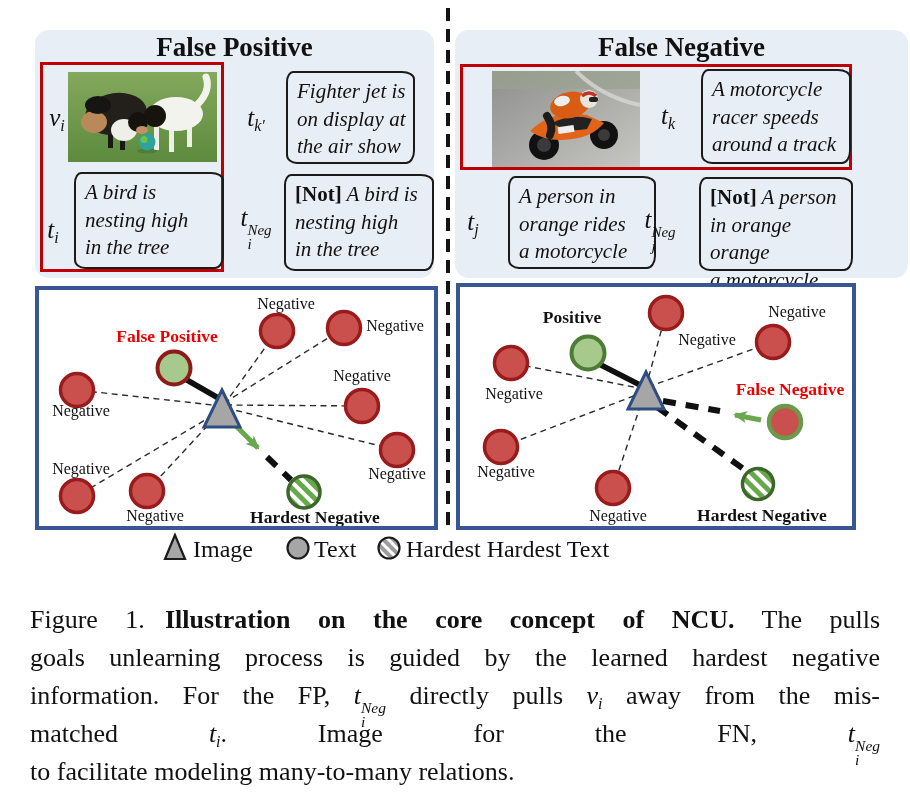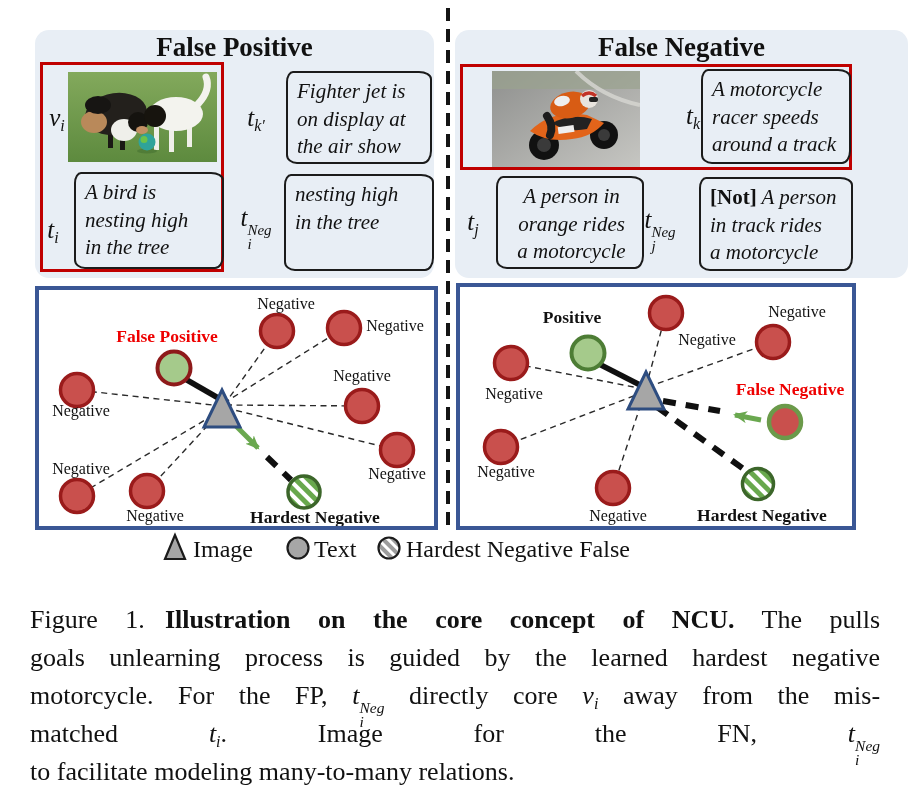--- a/index.html
+++ b/index.html
@@ -105,32 +105,33 @@
     <span class="mlab" style="left:0px; top:186px; width:36px;"><span>t</span><sub>i</sub></span>
 
     <div class="sketch" style="left:39px; top:142px; width:150px; height:97px;">
       <div>A bird is</div>
       <div>nesting high</div>
       <div>in the tree</div>
     </div>
 
     <span class="mlab" style="left:200px; top:74px; width:42px;"><span>t</span><sub>k′</sub></span>
 
-    <div class="sketch" style="left:251px; top:41px; width:146px; height:93px;">
+    <div class="sketch" style="left:251px; top:41px; width:129px; height:93px;">
       <div>Fighter jet is</div>
       <div>on display at</div>
       <div>the air show</div>
     </div>
 
     <span class="mlab" style="left:192px; top:174px; width:58px;"><span>t</span><span class="stack">
           <span>Neg</span>
           <span>i</span>
         </span></span>
 
     <div class="sketch" style="left:249px; top:144px; width:150px; height:97px;">
+      <div><span class="notb">[Not]</span><span> A bird is</span></div>
       <div>nesting high</div>
       <div>in the tree</div>
     </div>
   </section>
 
   <section class="panel panel-fn">
     <div class="panel-title">False Negative</div>
 
     <div class="redbox" style="left:5px; top:34px; width:392px; height:106px;"></div>
 
@@ -156,44 +157,44 @@
         <rect x="66" y="55" width="16" height="7" fill="#eee" transform="rotate(-8 74 58)"></rect>
         <ellipse cx="78" cy="34" rx="20" ry="13" fill="#d85c14" transform="rotate(-12 78 34)"></ellipse>
         <ellipse cx="70" cy="30" rx="8" ry="5" fill="#eee" transform="rotate(-12 70 30)"></ellipse>
         <path d="M55,45 Q62,55 58,64" stroke="#1c1c1c" stroke-width="8" fill="none" stroke-linecap="round"></path>
         <circle cx="97" cy="28" r="9" fill="#e8e4de"></circle>
         <path d="M90,25 q7,-6 14,0" stroke="#c23327" stroke-width="3.5" fill="none"></path>
         <rect x="97" y="26" width="9" height="5" rx="2" fill="#222"></rect>
       </svg>
     </span>
 
-    <span class="mlab" style="left:209px; top:72px; width:36px;text-align:right;"><span>t</span><sub>k</sub></span>
+    <span class="mlab" style="left:195px; top:72px; width:36px;"><span>t</span><sub>k</sub></span>
 
     <div class="sketch" style="left:246px; top:39px; width:150px; height:95px;">
       <div>A motorcycle</div>
       <div>racer speeds</div>
       <div>around a track</div>
     </div>
 
     <span class="mlab" style="left:2px; top:178px; width:32px;"><span>t</span><sub>j</sub></span>
 
-    <div class="sketch" style="left:41px; top:146px; width:148px; height:93px;text-align:center;">
+    <div class="sketch" style="left:53px; top:146px; width:148px; height:93px;">
       <div>A person in</div>
       <div>orange rides</div>
       <div>a motorcycle</div>
     </div>
 
     <span class="mlab" style="left:176px; top:176px; width:58px;"><span>t</span><span class="stack">
           <span>Neg</span>
           <span>j</span>
         </span></span>
 
     <div class="sketch" style="left:244px; top:147px; width:154px; height:94px;">
       <div><span class="notb">[Not]</span><span> A person</span></div>
-      <div>in track rides</div>
+      <div>in orange orange</div>
       <div>a motorcycle</div>
     </div>
   </section>
 
   <div class="divider"></div>
 
   <div class="diag diag-l">
     <svg viewBox="0 0 395 236">
       <defs>
         <pattern id="hgL" width="9" height="9" patternUnits="userSpaceOnUse" patternTransform="rotate(-45)">
@@ -323,32 +324,32 @@
       <svg width="26" height="26" viewBox="0 0 26 26">
         <defs>
           <pattern id="hgrayLeg" width="7" height="7" patternUnits="userSpaceOnUse" patternTransform="rotate(-45)">
             <rect width="7" height="7" fill="#ffffff"></rect>
               <rect width="4" height="7" fill="#9c9c9c"></rect>
           </pattern>
         </defs>
         <circle cx="13" cy="13" r="10.5" fill="url(#hgrayLeg)" stroke="#1b1b1b" stroke-width="2.2"></circle>
       </svg>
     </span>
-    <span class="lg-text" style="left:402px;">Hardest Negative False</span>
+    <span class="lg-text" style="left:402px;">Hardest Hardest Text</span>
   </div>
 
   <div class="caption">
     <div class="cap-line"><span class="figgap">Figure 1.</span><b>Illustration on the core concept of NCU.</b> <span>The pulls</span></div>
 
     <div class="cap-line"><span>goals unlearning process is guided by the learned hardest negative</span></div>
 
-    <div class="cap-line"><span>motorcycle. For the FP,</span> <span class="cap-math"><span>t</span><span class="cap-stack">
+    <div class="cap-line"><span>information. For the FP,</span> <span class="cap-math"><span>t</span><span class="cap-stack">
             <span>Neg</span>
             <span>i</span>
-          </span></span> <span>directly core</span> <span class="cap-math"><span>v</span><sub>i</sub></span> <span>away from the mis-</span></div>
+          </span></span> <span>directly pulls</span> <span class="cap-math"><span>v</span><sub>i</sub></span> <span>away from the mis-</span></div>
 
     <div class="cap-line"><span>matched</span> <span class="cap-math"><span>t</span><sub>i</sub></span><span>. Image for the FN,</span> <span class="cap-math"><span>t</span><span class="cap-stack">
             <span>Neg</span>
             <span>i</span>
           </span></span> </div>
 
     <div class="cap-line last"><span>to facilitate modeling many-to-many relations.</span></div>
   </div>
 
 </div>

